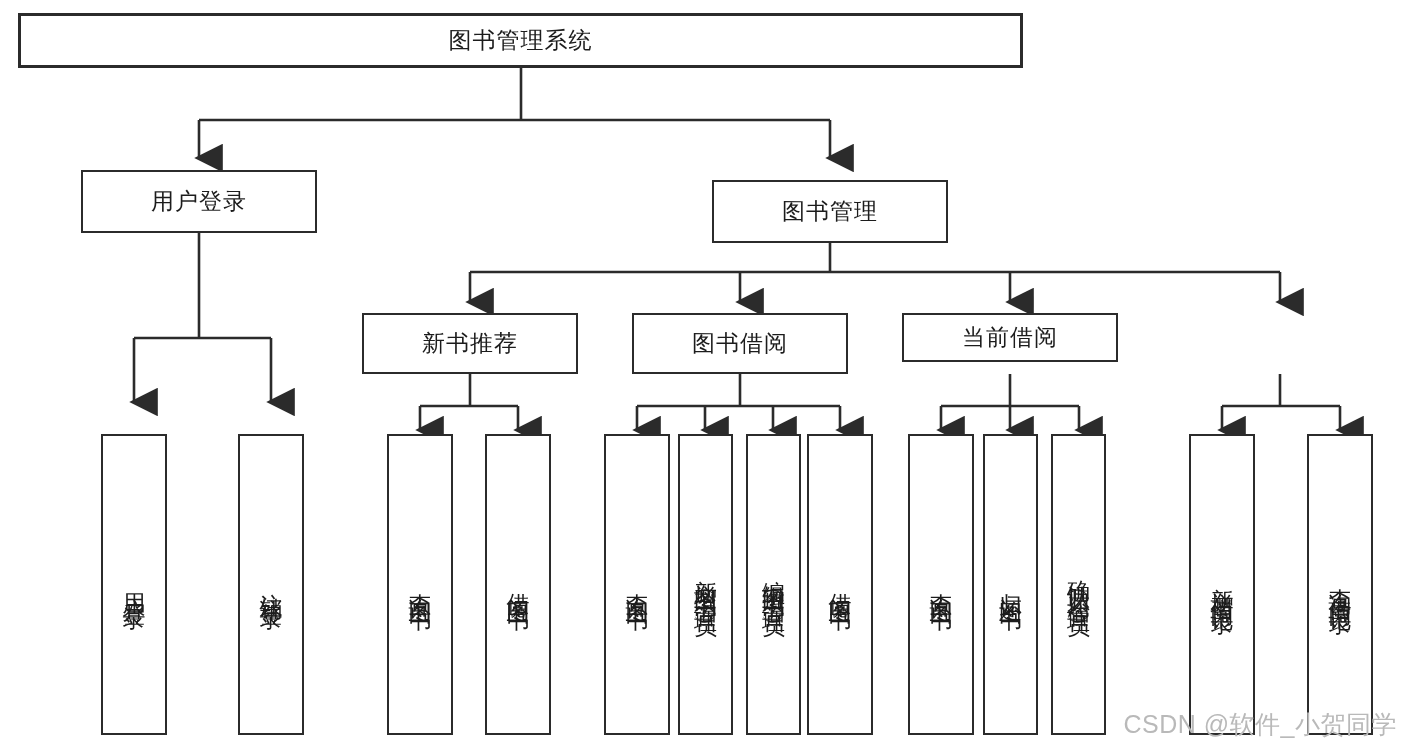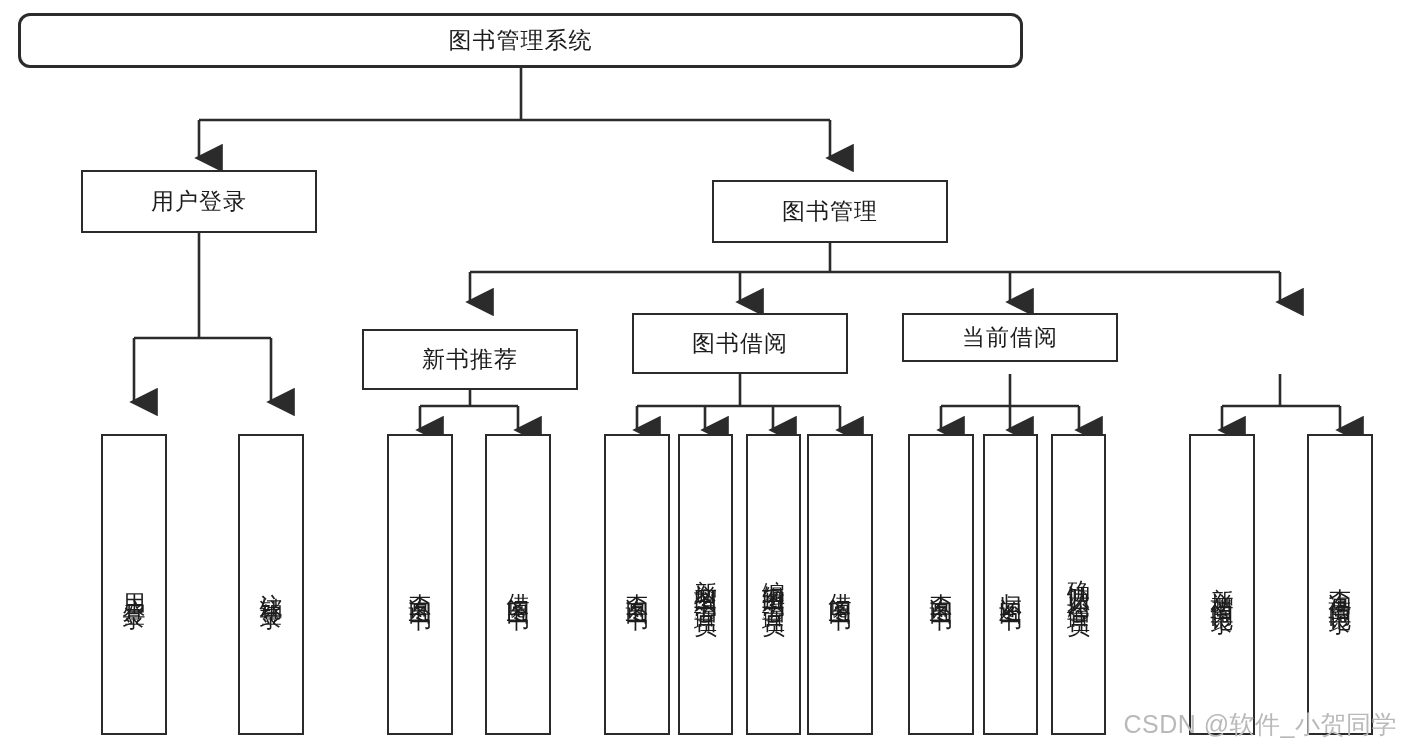--- a/index.html
+++ b/index.html
@@ -120,32 +120,32 @@
       <path d="M 1010 406 L 1010 430" marker-end="url(#arrow)"></path>
       <path d="M 1079 406 L 1079 430" marker-end="url(#arrow)"></path>
 
       <path d="M 1280 374 L 1280 406"></path>
       <path d="M 1222 406 L 1340 406"></path>
       <path d="M 1222 406 L 1222 430" marker-end="url(#arrow)"></path>
       <path d="M 1340 406 L 1340 430" marker-end="url(#arrow)"></path>
     </g>
   </svg>
 
-  <div class="node root horiz" style="left:18px; top:13px; width:1005px; height:55px;border-radius:12px;">
+  <div class="node root horiz" style="left:18px; top:13px; width:1005px; height:55px;">
     <span>图书管理系统</span>
   </div>
 
   <div class="node horiz" style="left:81px; top:170px; width:236px; height:63px;">
     <span>用户登录</span>
   </div>
   <div class="node horiz" style="left:712px; top:180px; width:236px; height:63px;">
     <span>图书管理</span>
   </div>
 
-  <div class="node horiz" style="left:362px; top:329px; width:216px; height:61px;">
+  <div class="node horiz" style="left:362px; top:313px; width:216px; height:61px;">
     <span>新书推荐</span>
   </div>
   <div class="node horiz" style="left:632px; top:313px; width:216px; height:61px;">
     <span>图书借阅</span>
   </div>
   <div class="node horiz" style="left:902px; top:313px; width:216px; height:49px;">
     <span>当前借阅</span>
   </div>
 
   <div class="node vert" style="left:101px; top:434px; width:66px; height:301px;">

